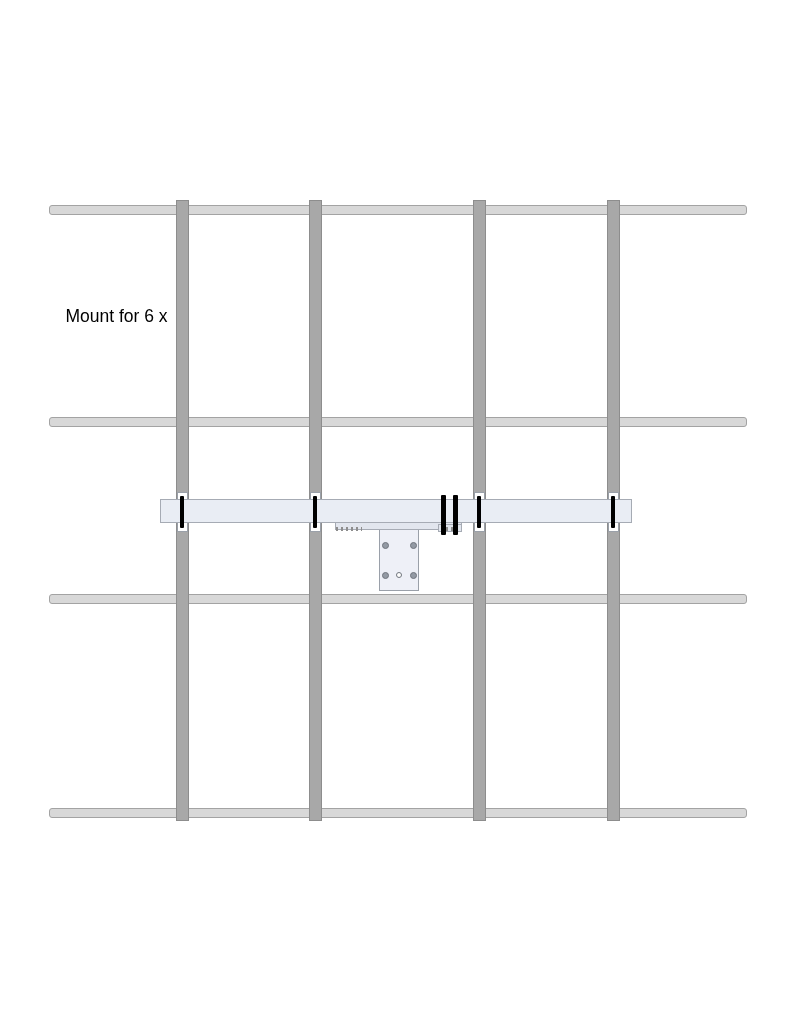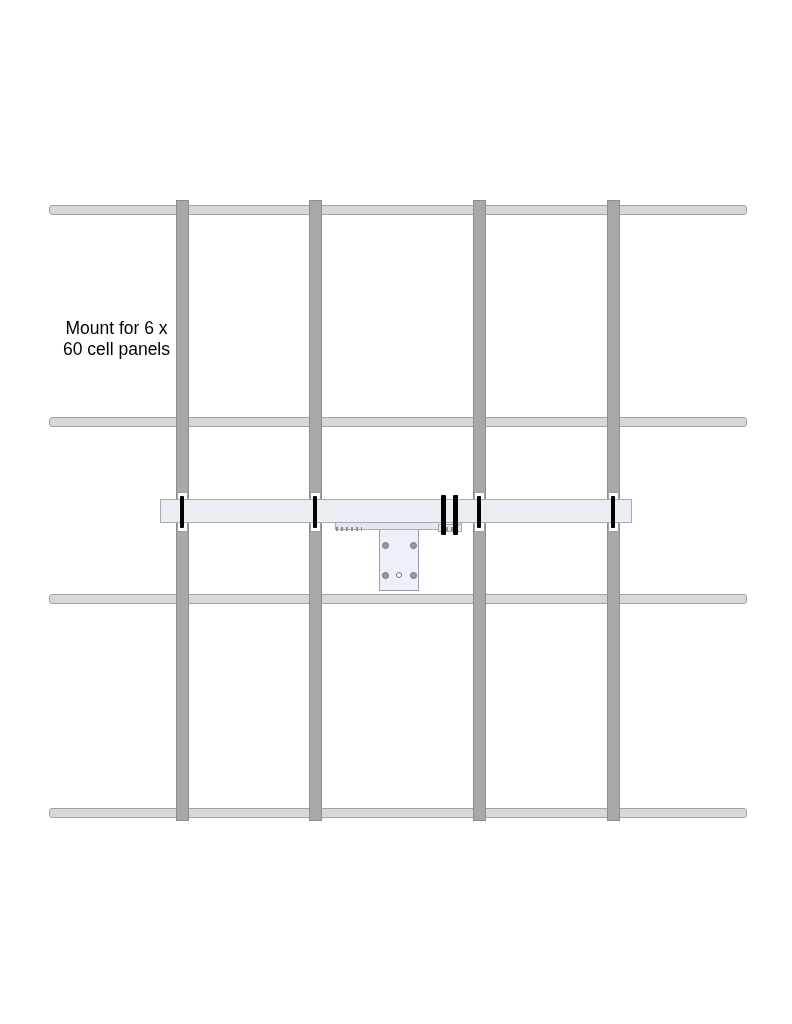--- a/index.html
+++ b/index.html
@@ -50,21 +50,21 @@
   }
   .clamp{
     position:absolute;top:496px;width:4px;height:32px;border-radius:1px;
     background:var(--clamp-color,#000);
   }
   .clamp-mid{
     position:absolute;top:495px;width:5px;height:40px;border-radius:1px;
     background:var(--clamp-color,#000);
   }
   .label{
-    position:absolute;left:30px;top:318px;width:173px;text-align:center;
+    position:absolute;left:30px;top:306px;width:173px;text-align:center;
     font-size:17.5px;line-height:20.5px;color:#000;
   }
 </style>
 </head>
 <body>
 
 <div class="canvas">
 
   <div class="h-rail" style="top:205px"></div>
   <div class="h-rail" style="top:417px"></div>
@@ -98,16 +98,15 @@
 
   <div class="clamp" style="left:180px"></div>
   <div class="clamp" style="left:313px"></div>
   <div class="clamp" style="left:477px"></div>
   <div class="clamp" style="left:611px"></div>
   <div class="clamp-mid" style="left:441px"></div>
   <div class="clamp-mid" style="left:453px"></div>
 
   <div class="label">
     <div>Mount for 6 x</div>
-    <div>60 cell panels</div>
   </div>
 
 </div>
 
 </body></html>

